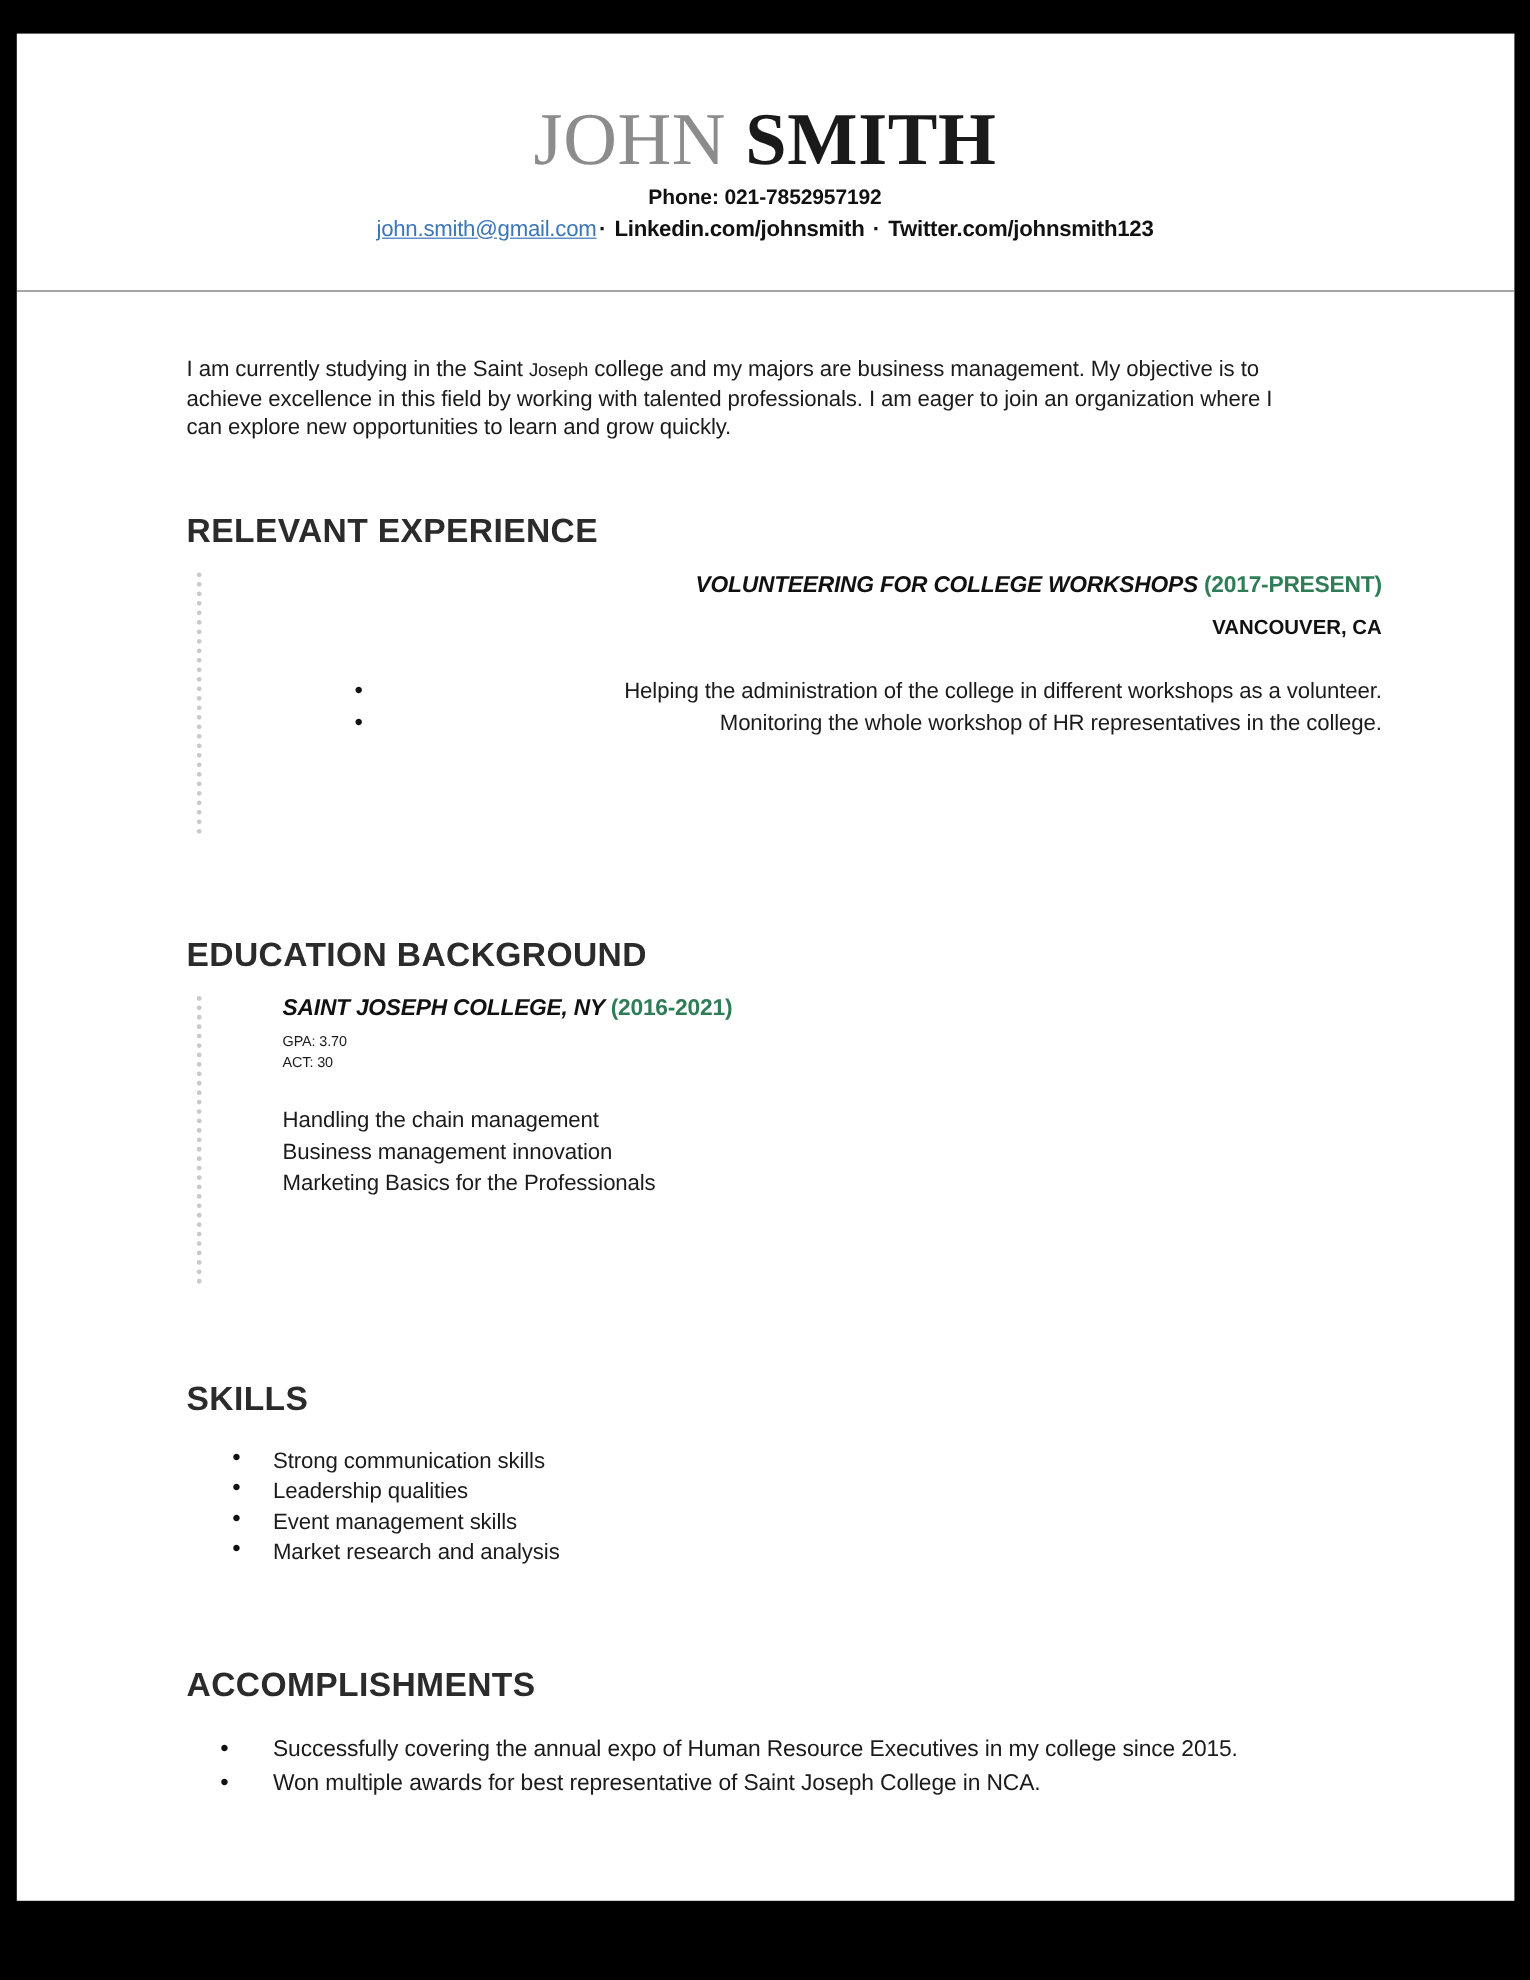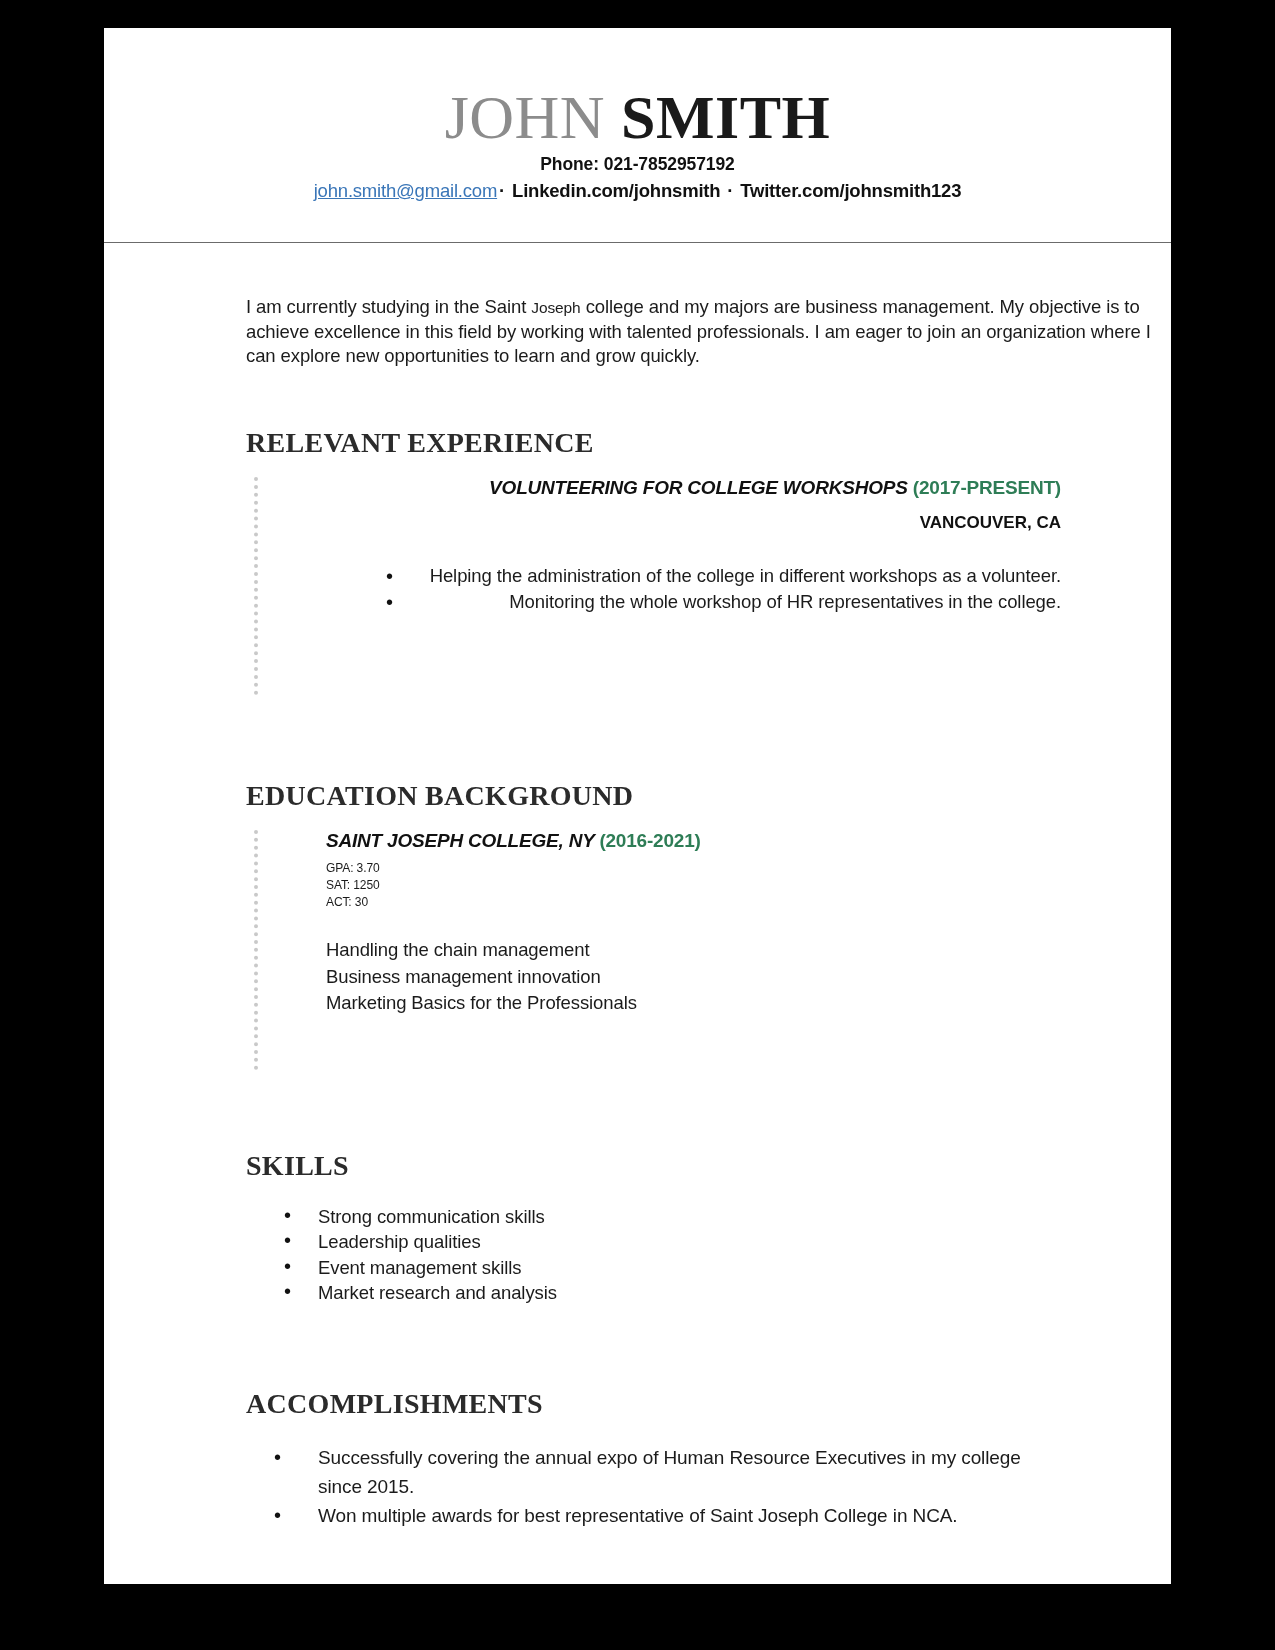--- a/index.html
+++ b/index.html
@@ -13,21 +13,21 @@
     height: 1650px;
     font-family: "Liberation Sans", sans-serif;
     display: flex;
     align-items: flex-start;
     justify-content: center;
   }
 
   
   .page {
     position: relative;
-    width: 1067px;
+    width: 1248px;
     height: 1556px;
     margin-top: 28px;
     background: #ffffff;
     overflow: hidden;
   }
 
   
   .header {
     border-bottom: 1px solid #6b6b6b;
     padding: 58px 0 40px 0;
@@ -87,21 +87,21 @@
     color: #1b1b1b;
     margin: 52px 0 0 32px;
     width: 905px;
     letter-spacing: -0.1px;
   }
   .summary .small-word {
     font-size: 15.5px;
   }
 
   h2.section-title {
-    font-family: Liberation Serif, serif;
+    font-family: Liberation Sans, sans-serif;
     font-size: 28px;
     font-weight: bold;
     color: #2b2b2b;
     letter-spacing: 0.3px;
     margin: 0;
     padding: 0;
   }
 
   .sec-experience { margin-top: 58px; margin-left: 32px; }
   .sec-education  { margin-top: 85px; margin-left: 32px; }
@@ -251,21 +251,20 @@
         </ul>
       </div>
     </div>
 
     <div class="sec-education">
       <h2 class="section-title">EDUCATION BACKGROUND</h2>
       <div class="rail edu">
         <div class="entry-title"><span>SAINT JOSEPH COLLEGE, NY </span><span class="date">(2016-2021)</span></div>
         <div class="stat-lines">
           <div>GPA: 3.70</div>
-          <div>SAT: 1250</div>
           <div>ACT: 30</div>
         </div>
         <div class="course-lines">
           <div>Handling the chain management</div>
           <div>Business management innovation</div>
           <div>Marketing Basics for the Professionals</div>
         </div>
       </div>
     </div>
 

